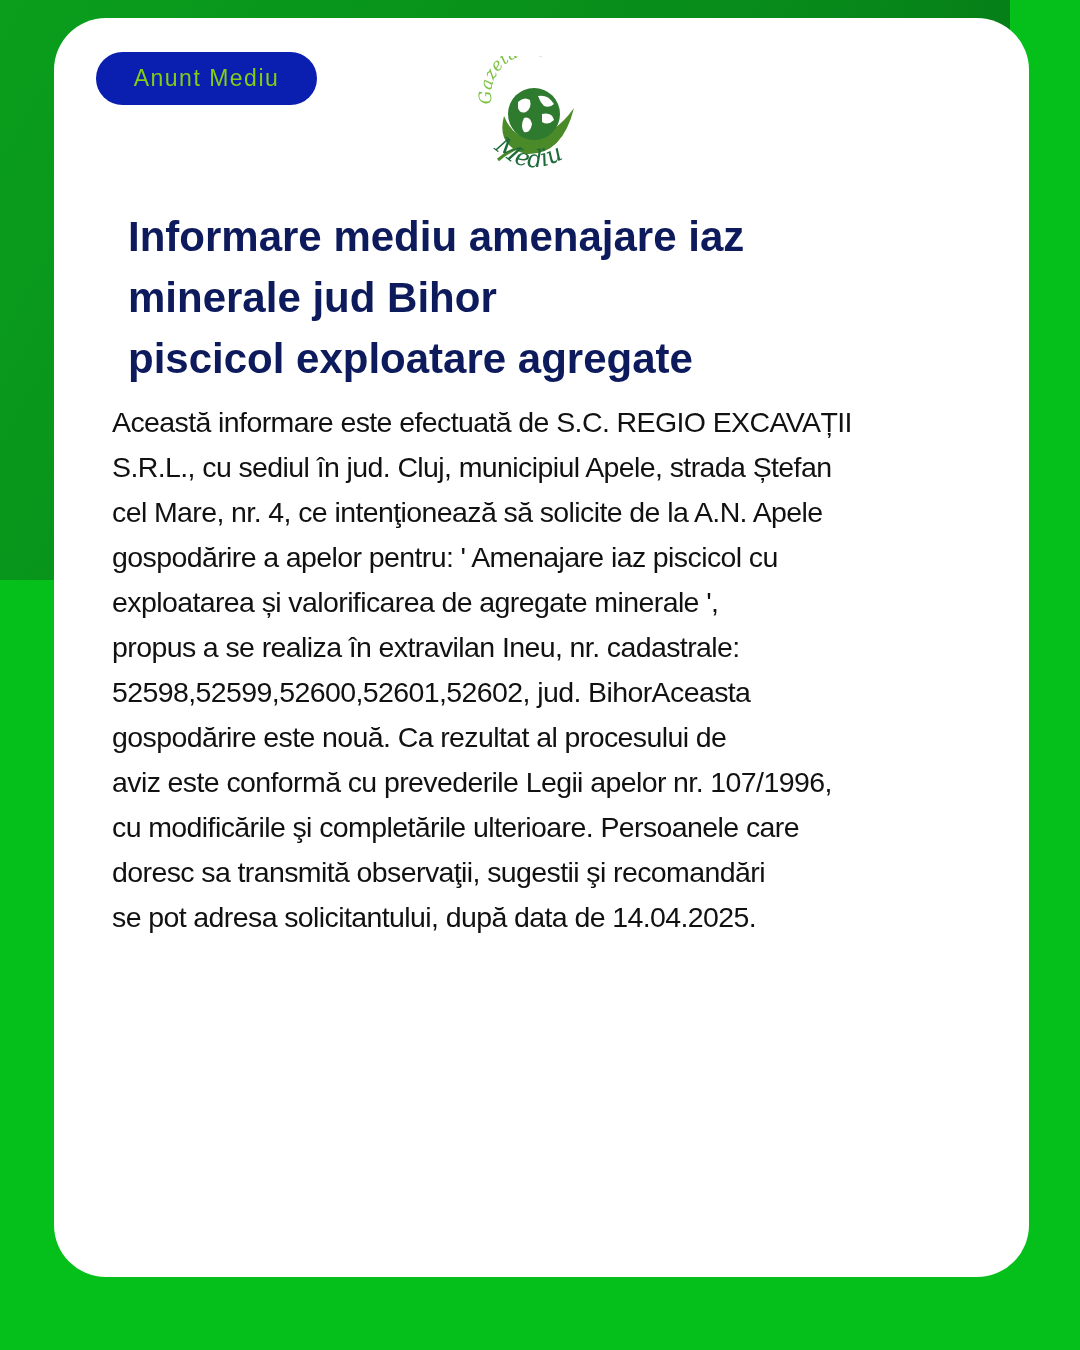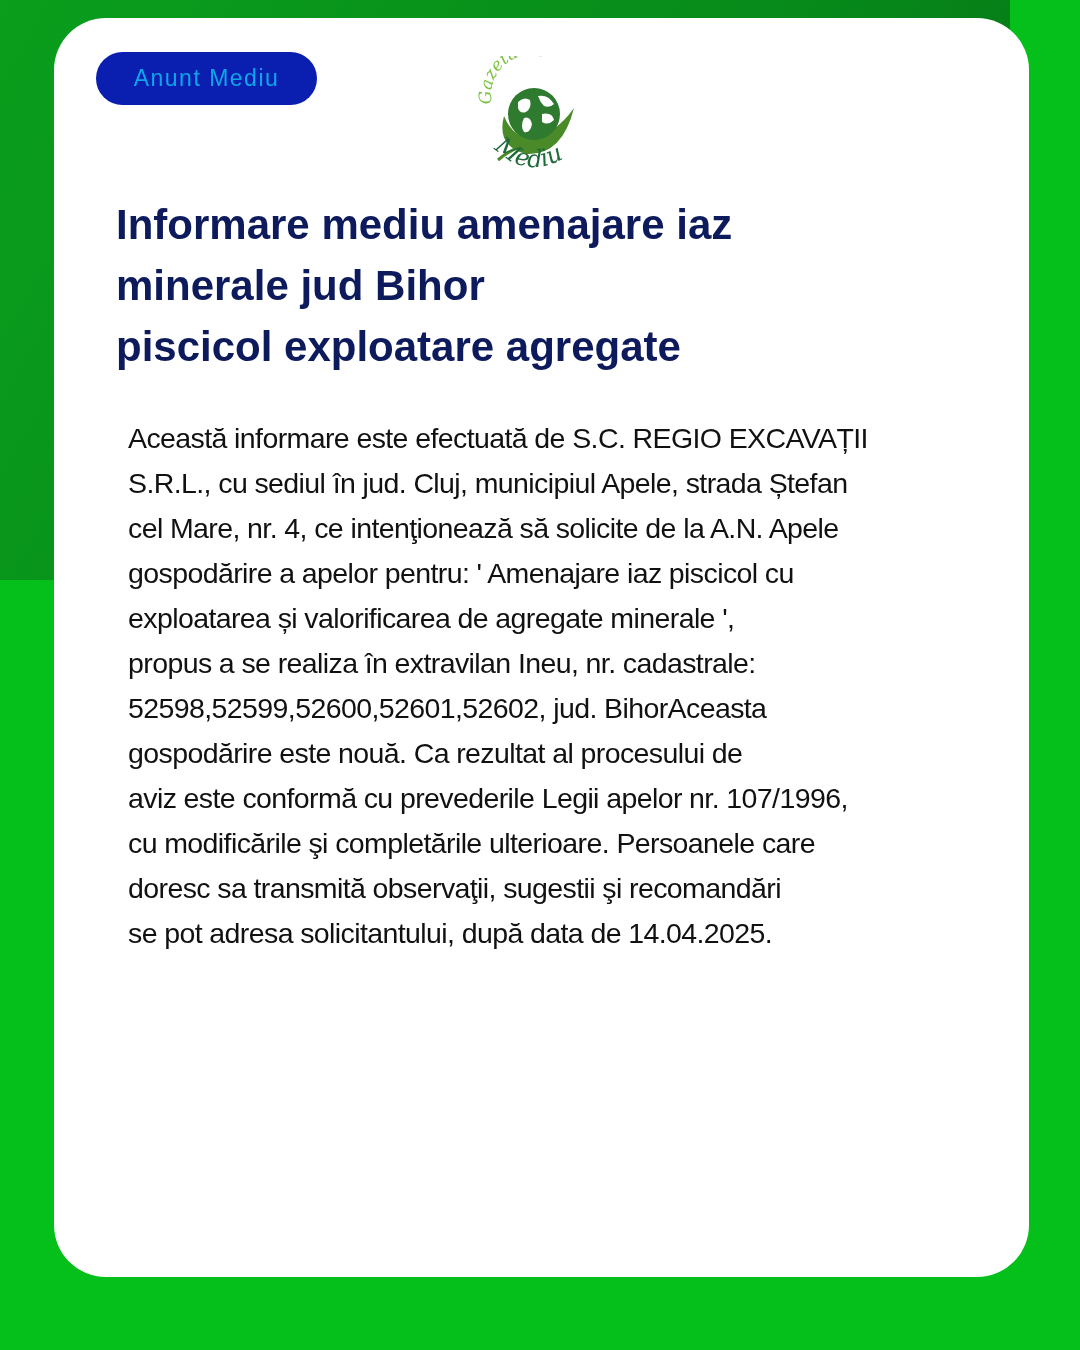--- a/index.html
+++ b/index.html
@@ -12,34 +12,34 @@
     position: absolute; left: 0; top: 0; width: 1010px; height: 580px;
     background: linear-gradient(120deg, #0a9e1c 0%, #078a1a 60%, #036e14 100%);
   }
   .card {
     position: absolute; left: 54px; top: 18px; width: 975px; height: 1259px;
     background: #ffffff; border-radius: 52px;
   }
   .badge {
     position: absolute; left: 42px; top: 34px; width: 221px; height: 53px;
     background: #0a1fb0; border-radius: 27px;
-    color: #0ea5e9; font-size: 23px; letter-spacing: 1.5px;
+    color: #84cc16; font-size: 23px; letter-spacing: 1.5px;
     display: flex; align-items: center; justify-content: center;
   }
   .logo {
     position: absolute; left: 420px; top: 38px; width: 110px; height: 120px;
   }
   .title {
     position: absolute; left: 58px; top: 172px; width: 860px;
     color: #0d1a5c; font-weight: bold; font-size: 42px; line-height: 61px;
-    margin: 4px;
+    margin: 16px;
   }
   .body-text {
     position: absolute; left: 58px; top: 382px; width: 870px;
-    color: #111111; font-size: 28.5px; line-height: 45px; margin: 16px;
+    color: #111111; font-size: 28.5px; line-height: 45px; margin: 0;
     letter-spacing: -0.6px;
   }
   .line { display: block; white-space: nowrap; }
 </style>
 </head>
 <body>
 
 <div class="bg-dark"></div>
 
 <div class="card">

